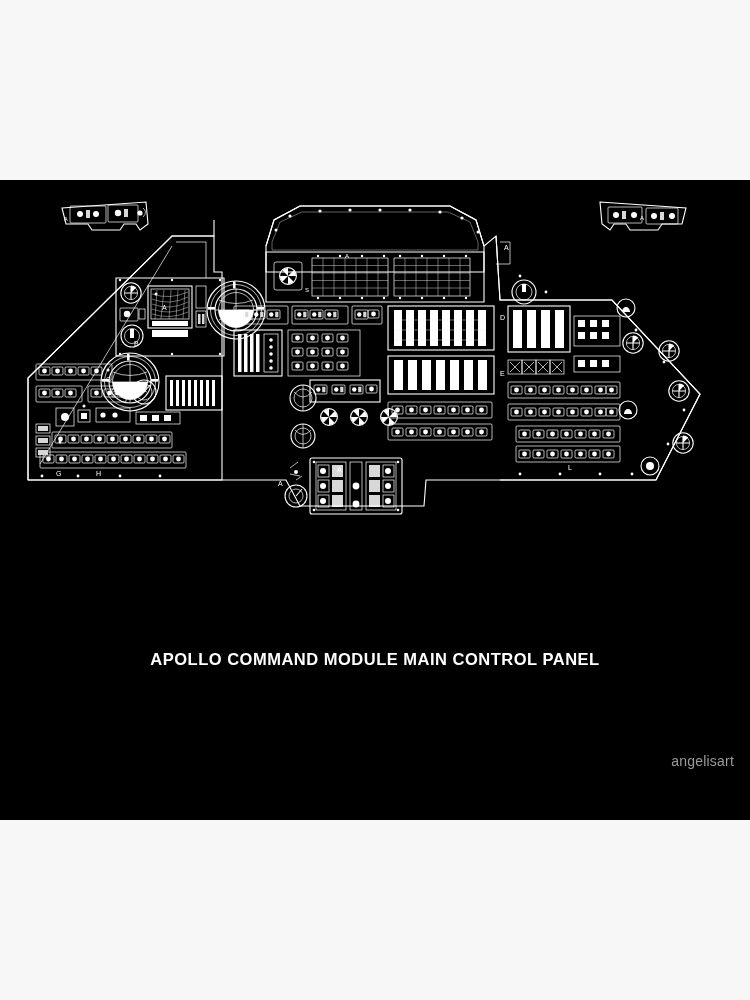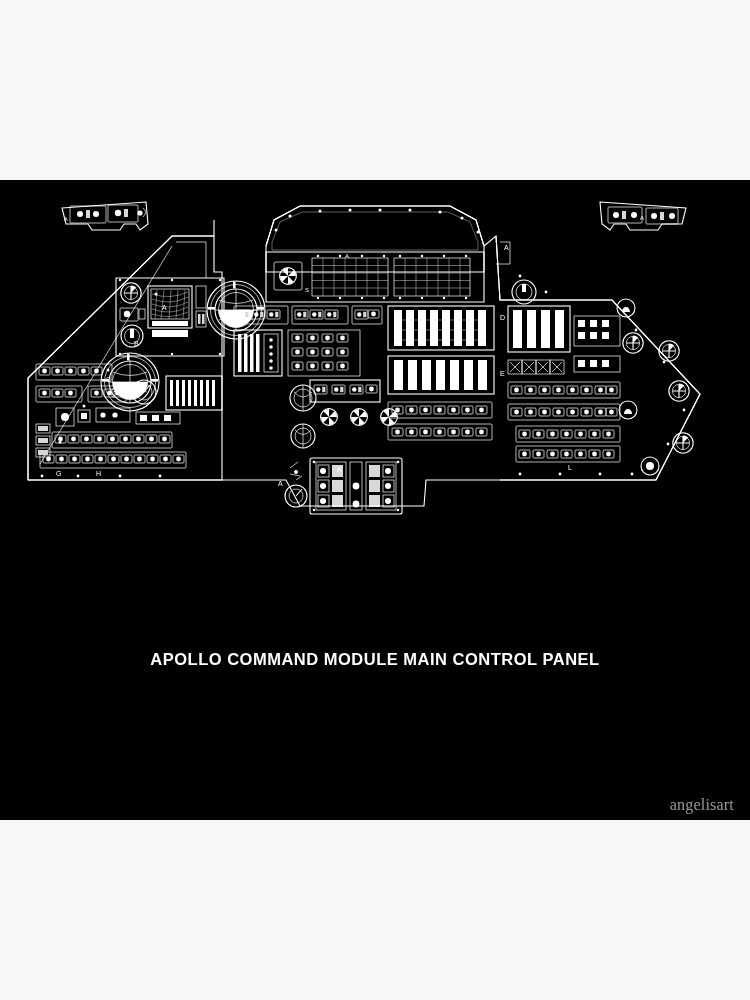--- a/index.html
+++ b/index.html
@@ -23,23 +23,23 @@
   
   .caption{
     position:absolute;left:0;top:470px;width:750px;
     text-align:center;color:#ffffff;
     font-size:16.5px;font-weight:700;letter-spacing:0.5px;
     font-family:"Liberation Sans", sans-serif;
     white-space:nowrap;
   }
   
   .watermark{
-    position:absolute;right:16px;top:616px;
-    color:#9a9a9a;font-size:16px;letter-spacing:0.2px;
-    font-family:Liberation Serif, serif;
+    position:absolute;right:16px;top:573px;
+    color:#9a9a9a;font-size:14px;letter-spacing:0.2px;
+    font-family:Liberation Sans, sans-serif;
   }
 
   
   .panel-art{position:absolute;left:0;top:0;width:750px;height:640px;}
   .panel-art svg{display:block;width:750px;height:640px;}
   .ln-o{fill:none;stroke:#ffffff;stroke-width:1.1;}
   .ln-m{fill:none;stroke:#ffffff;stroke-width:0.7;}
   .ln-t{fill:none;stroke:#e9e9e9;stroke-width:0.45;}
   .fl{fill:#ffffff;stroke:none;}
   .fl-d{fill:#d8d8d8;stroke:none;}

